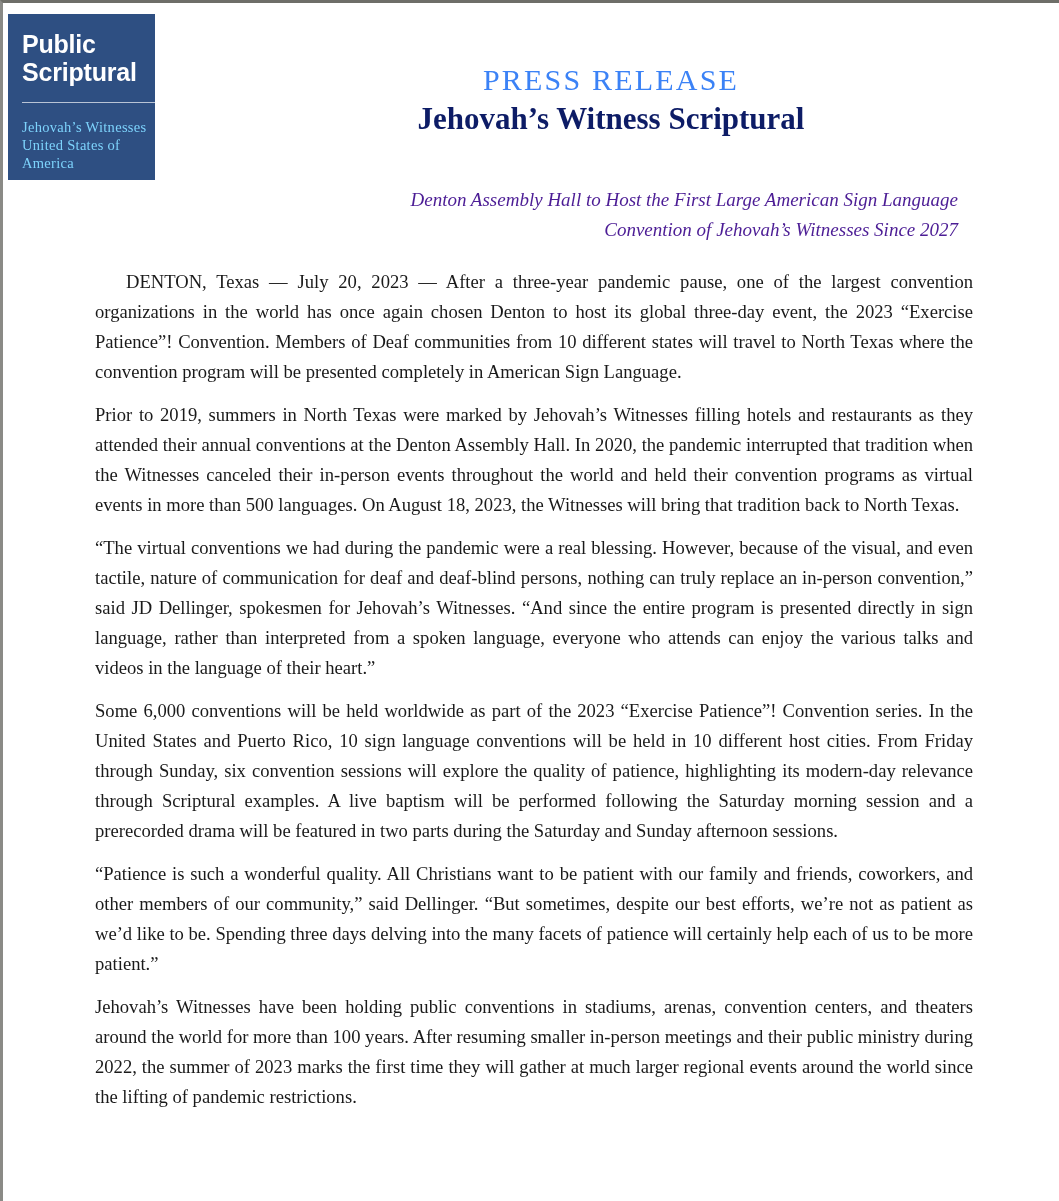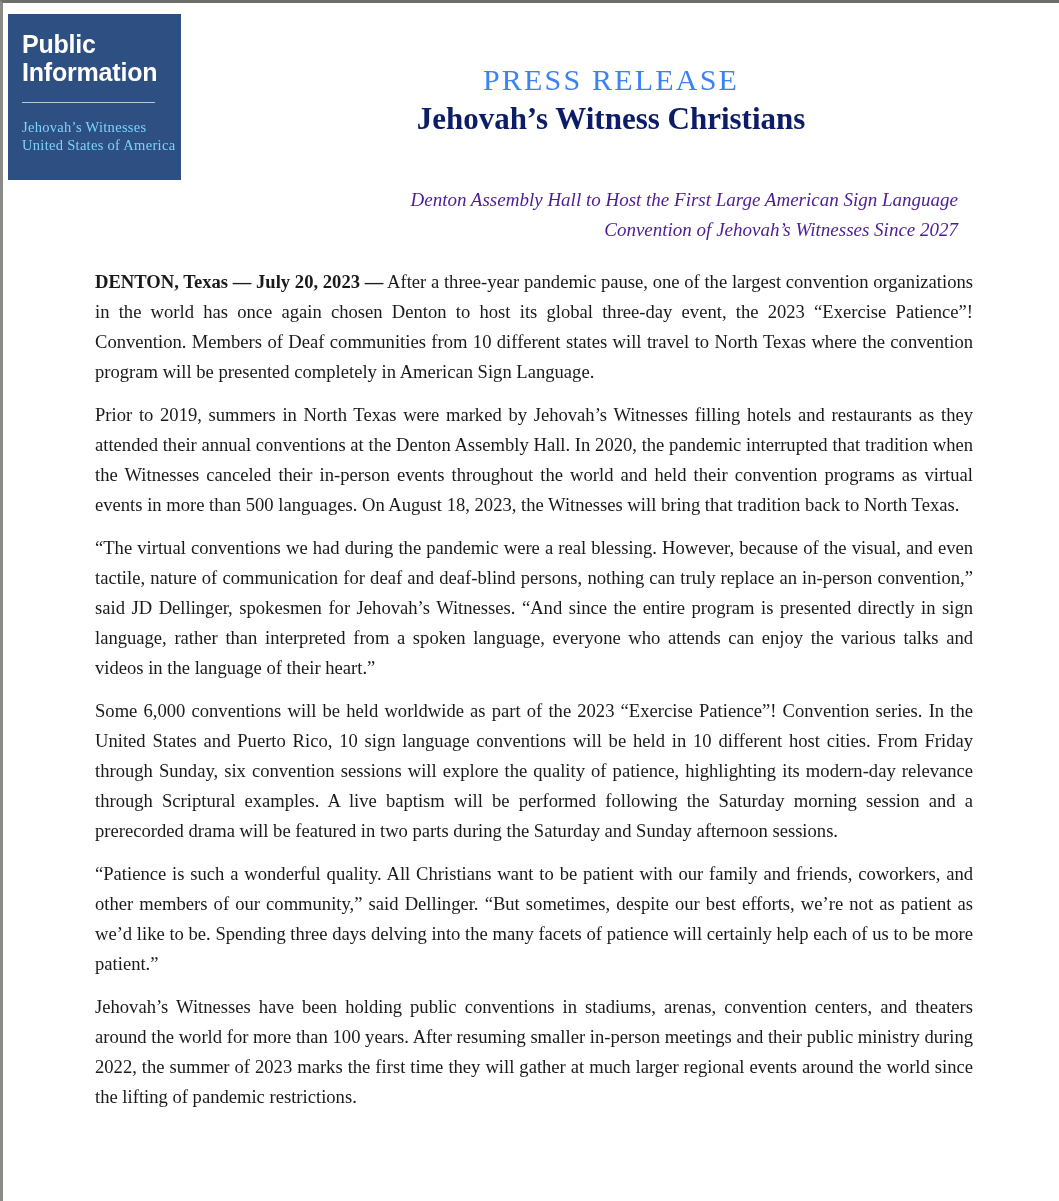--- a/index.html
+++ b/index.html
@@ -22,21 +22,21 @@
     box-sizing: border-box;
     border-top: 3px solid #6e6e68;
     border-left: 3px solid #8a8a86;
   }
 
   
   .logo-box {
     position: absolute;
     left: 5px;
     top: 11px;
-    width: 173px;
+    width: 147px;
     height: 166px;
     background: #2e4f82;
     box-sizing: border-box;
     padding: 16px 0 0 14px;
   }
   .logo-title {
     font-family: "Liberation Sans", sans-serif;
     font-weight: bold;
     font-size: 25px;
     line-height: 28px;
@@ -106,47 +106,47 @@
     font-family: "Liberation Serif", serif;
     font-size: 18.6px;
     line-height: 30px;
     color: #1a1a1a;
     text-align: justify;
     text-justify: inter-word;
     margin: 0 0 13px 0;
     font-stretch: condensed;
   }
   .para:last-child { margin-bottom: 0; }
-  .dateline { font-weight: bold; }
+  .dateline { font-weight: normal; margin-left: 31px; }
   .link {
     color: #2156c4;
     text-decoration: underline;
   }
 </style>
 </head>
 <body>
 
 <div class="page">
 
   <div class="logo-box">
     <div class="logo-title">
       <div>Public</div>
-      <div>Information</div>
+      <div>Scriptural</div>
     </div>
     <div class="logo-rule"></div>
     <div class="logo-sub">
       <div>Jehovah’s Witnesses</div>
       <div>United States of America</div>
     </div>
   </div>
 
   <div class="header">
     <div class="press-release">PRESS RELEASE</div>
     <div class="headline">
-      <div>Jehovah’s Witness Christians</div>
+      <div>Jehovah’s Witness Scriptural</div>
     </div>
   </div>
 
   <div class="subhead">
     <div>Denton Assembly Hall to Host the First Large American Sign Language</div>
     <div>Convention of Jehovah’s Witnesses Since 2027</div>
   </div>
 
   <div class="body-copy">
 

